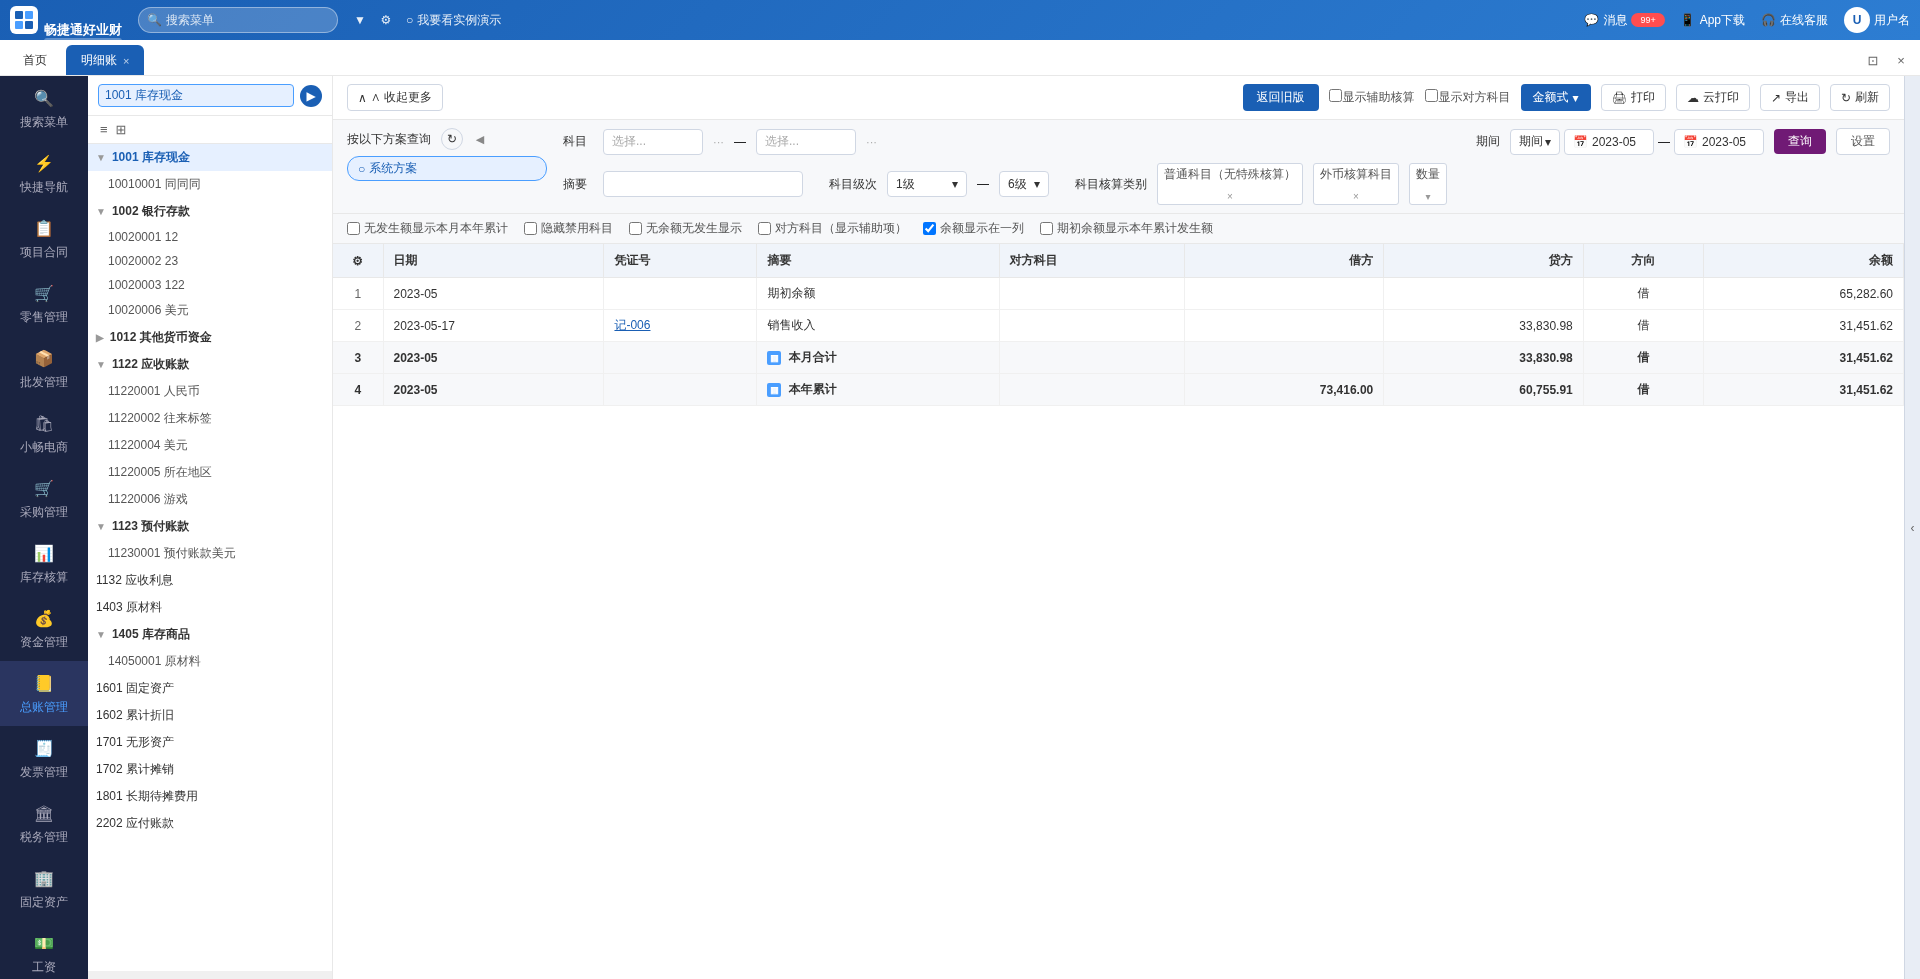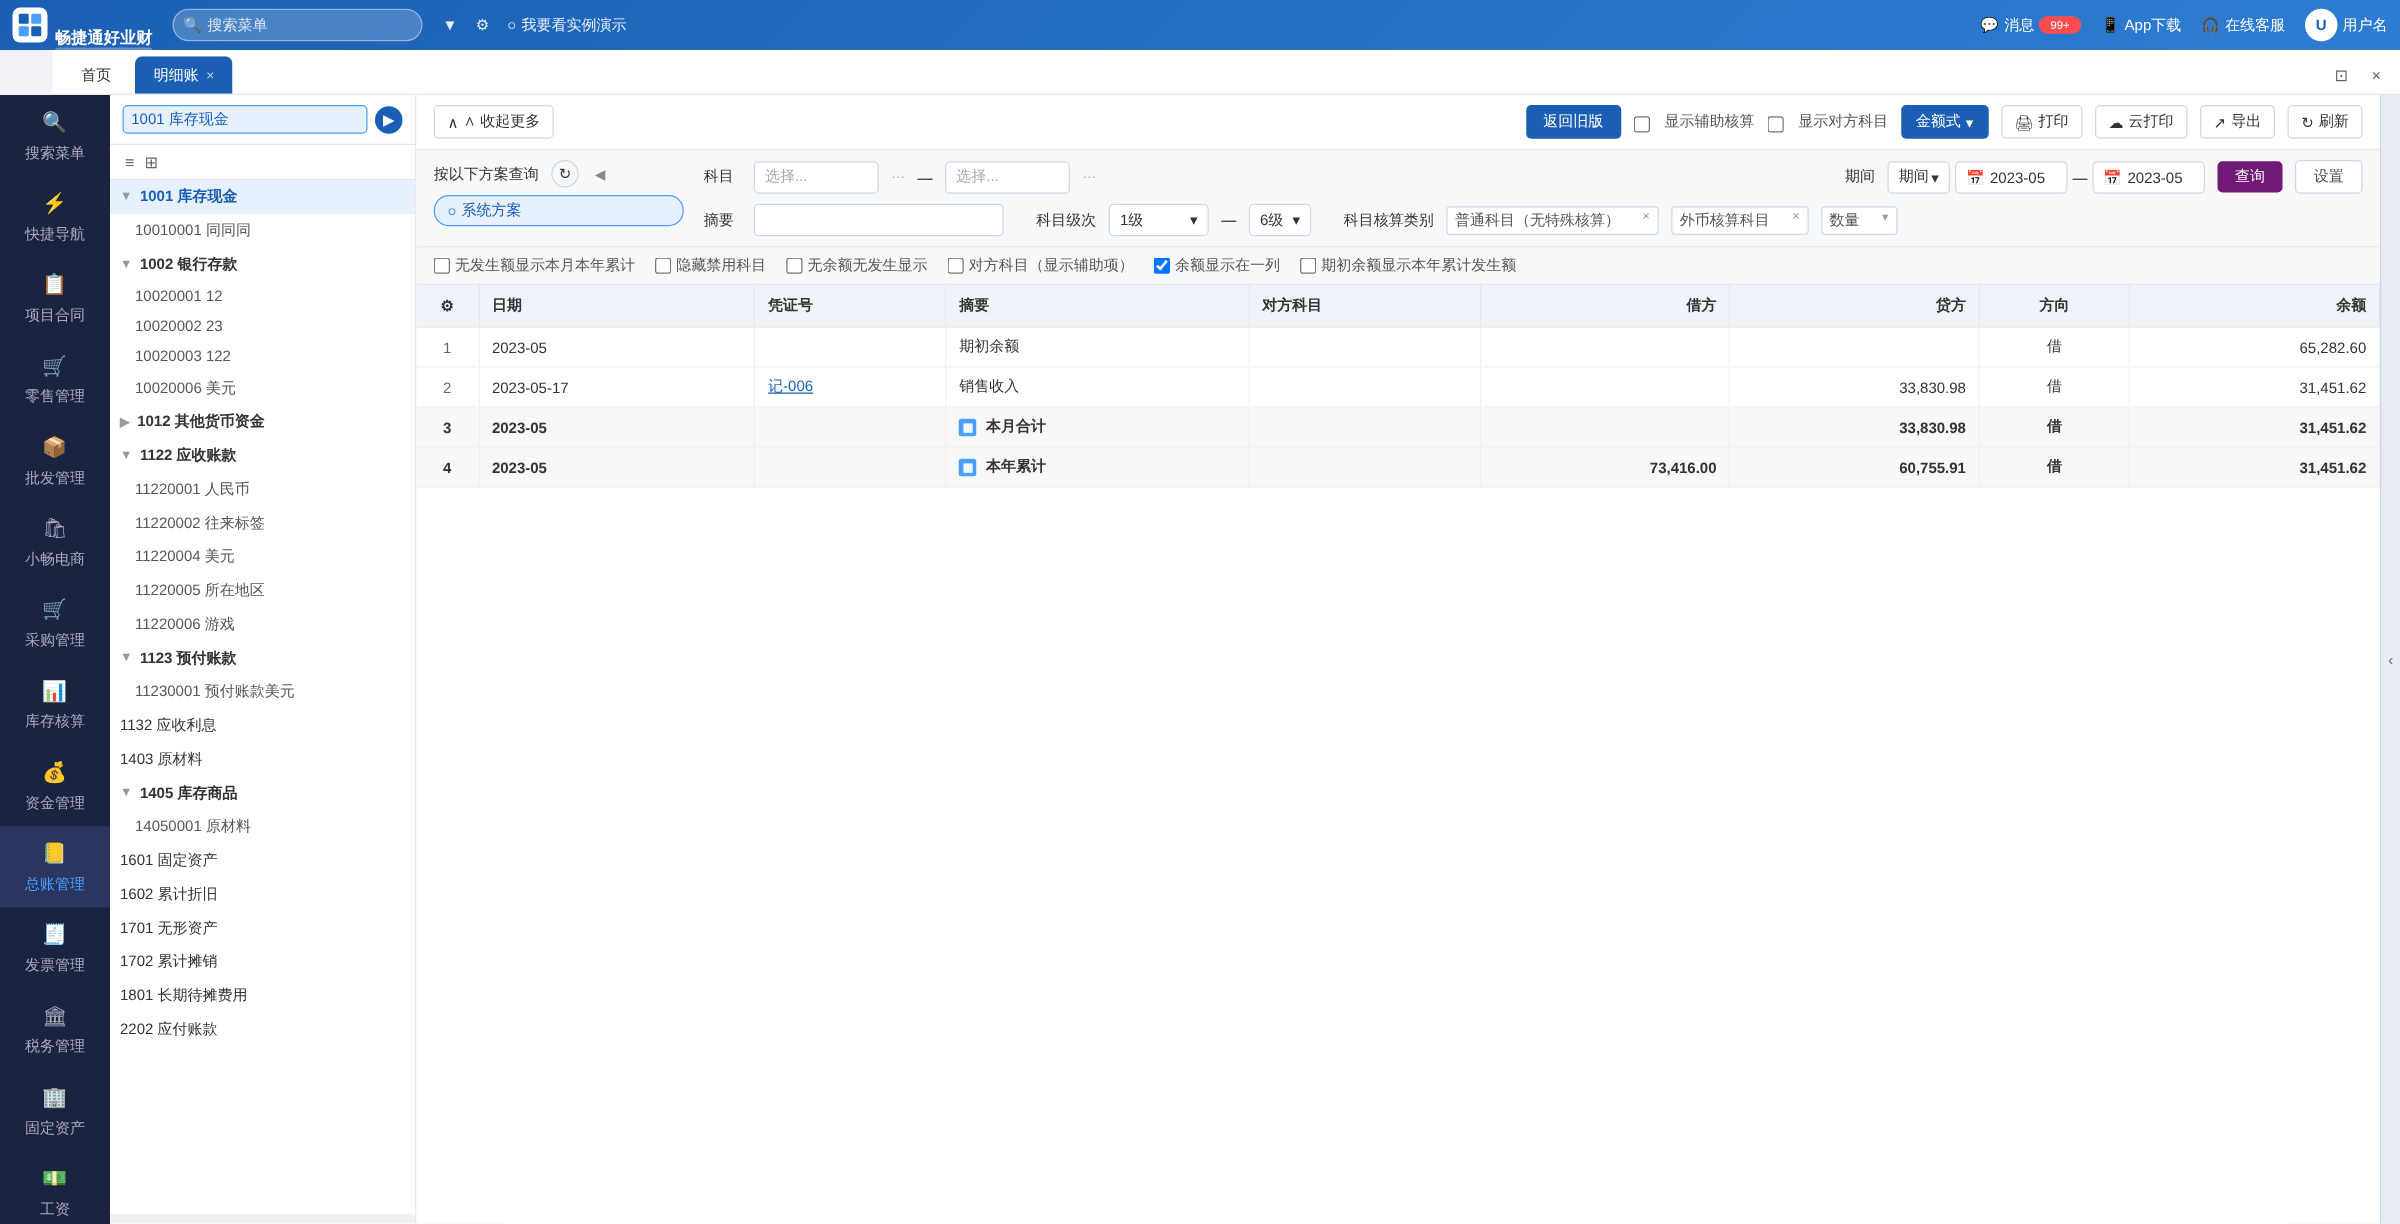--- a/index.html
+++ b/index.html
@@ -87,21 +87,20 @@
 
     
     .tab-bar {
       height: 36px;
       background: white;
       display: flex;
       align-items: flex-end;
       padding: 0 8px;
       border-bottom: 1px solid #e8e8e8;
       gap: 4px;
-      margin-left: 42px;
     }
     .tab {
       height: 30px;
       padding: 0 14px;
       display: flex; align-items: center; gap: 6px;
       border-radius: 6px 6px 0 0;
       cursor: pointer;
       font-size: 13px;
       color: #666;
       border: 1px solid transparent;
@@ -239,21 +238,21 @@
     .btn-return {
       background: #1a5fb4;
       color: white;
       border: none;
       padding: 5px 14px;
       border-radius: 4px;
       cursor: pointer;
       font-size: 12px;
     }
     .checkbox-group {
-      display: flex; align-items: flex-end; gap: 12px; font-size: 12px; color: #555;
+      display: flex; align-items: flex-start; gap: 1px; font-size: 12px; color: #555;
     }
     .btn-style-switcher {
       background: #1a5fb4;
       color: white;
       border: none;
       padding: 5px 12px;
       border-radius: 4px;
       cursor: pointer;
       font-size: 12px;
       display: flex; align-items: center; gap: 4px;
@@ -318,25 +317,25 @@
     .filter-date-range {
       display: flex; align-items: center; gap: 4px;
     }
     .filter-date {
       height: 26px; border: 1px solid #d0d7e3; border-radius: 4px;
       padding: 0 8px; font-size: 12px; color: #333;
       background: white; display: flex; align-items: center; gap: 4px; cursor: pointer;
       min-width: 90px;
     }
     .filter-tag {
-      display: flex; align-items: flex-start; gap: 18px;
+      display: flex; align-items: center; gap: 8px;
       padding: 2px 6px;
       border: 1px solid #d0d7e3;
       border-radius: 3px;
-      font-size: 12px; color: #555; background: white;
+      font-size: 12px; color: #555; background: white; flex-direction: column;
     }
     .filter-tag-close {
       cursor: pointer; color: #999; font-size: 10px;
     }
     .query-btn {
       background: #701a75; color: white; border: none;
       padding: 4px 14px; border-radius: 4px; cursor: pointer; font-size: 12px;
     }
     .settings-btn {
       background: white; color: #555; border: 1px solid #d0d7e3;

